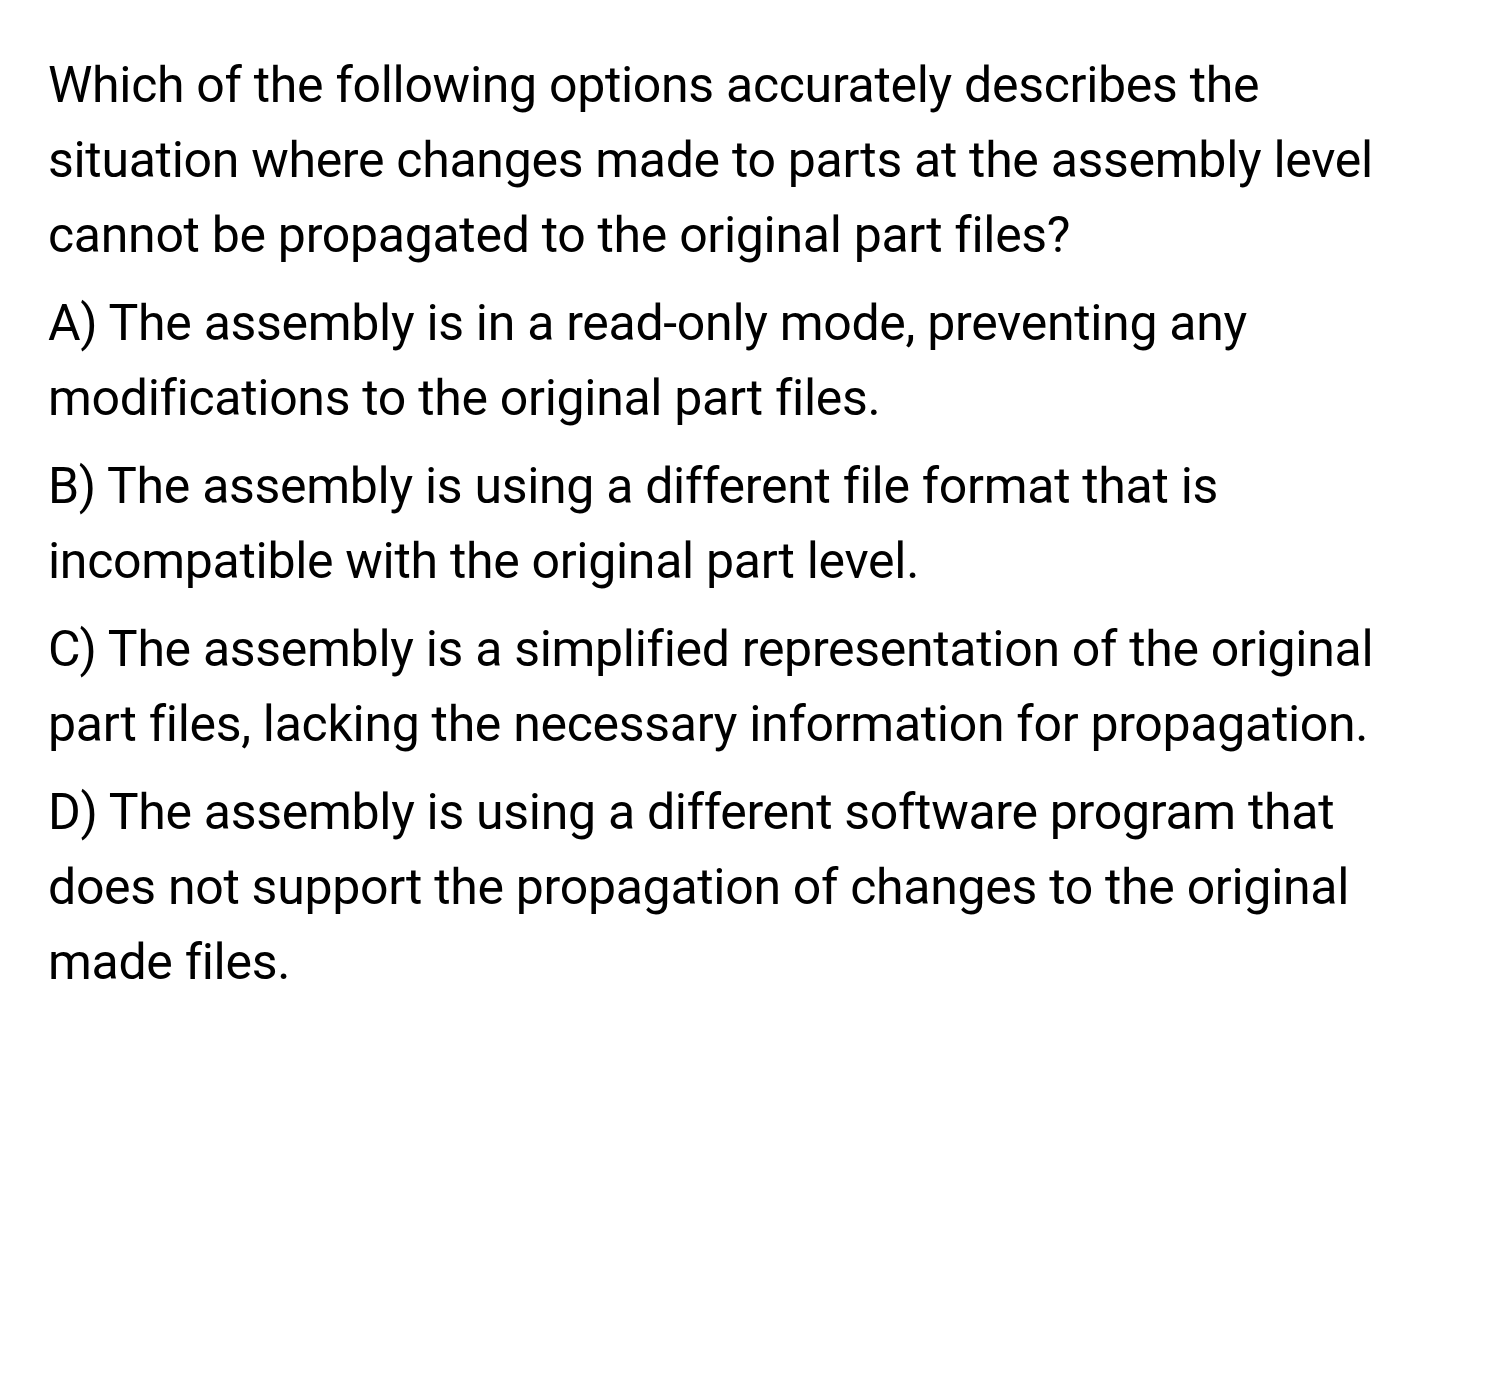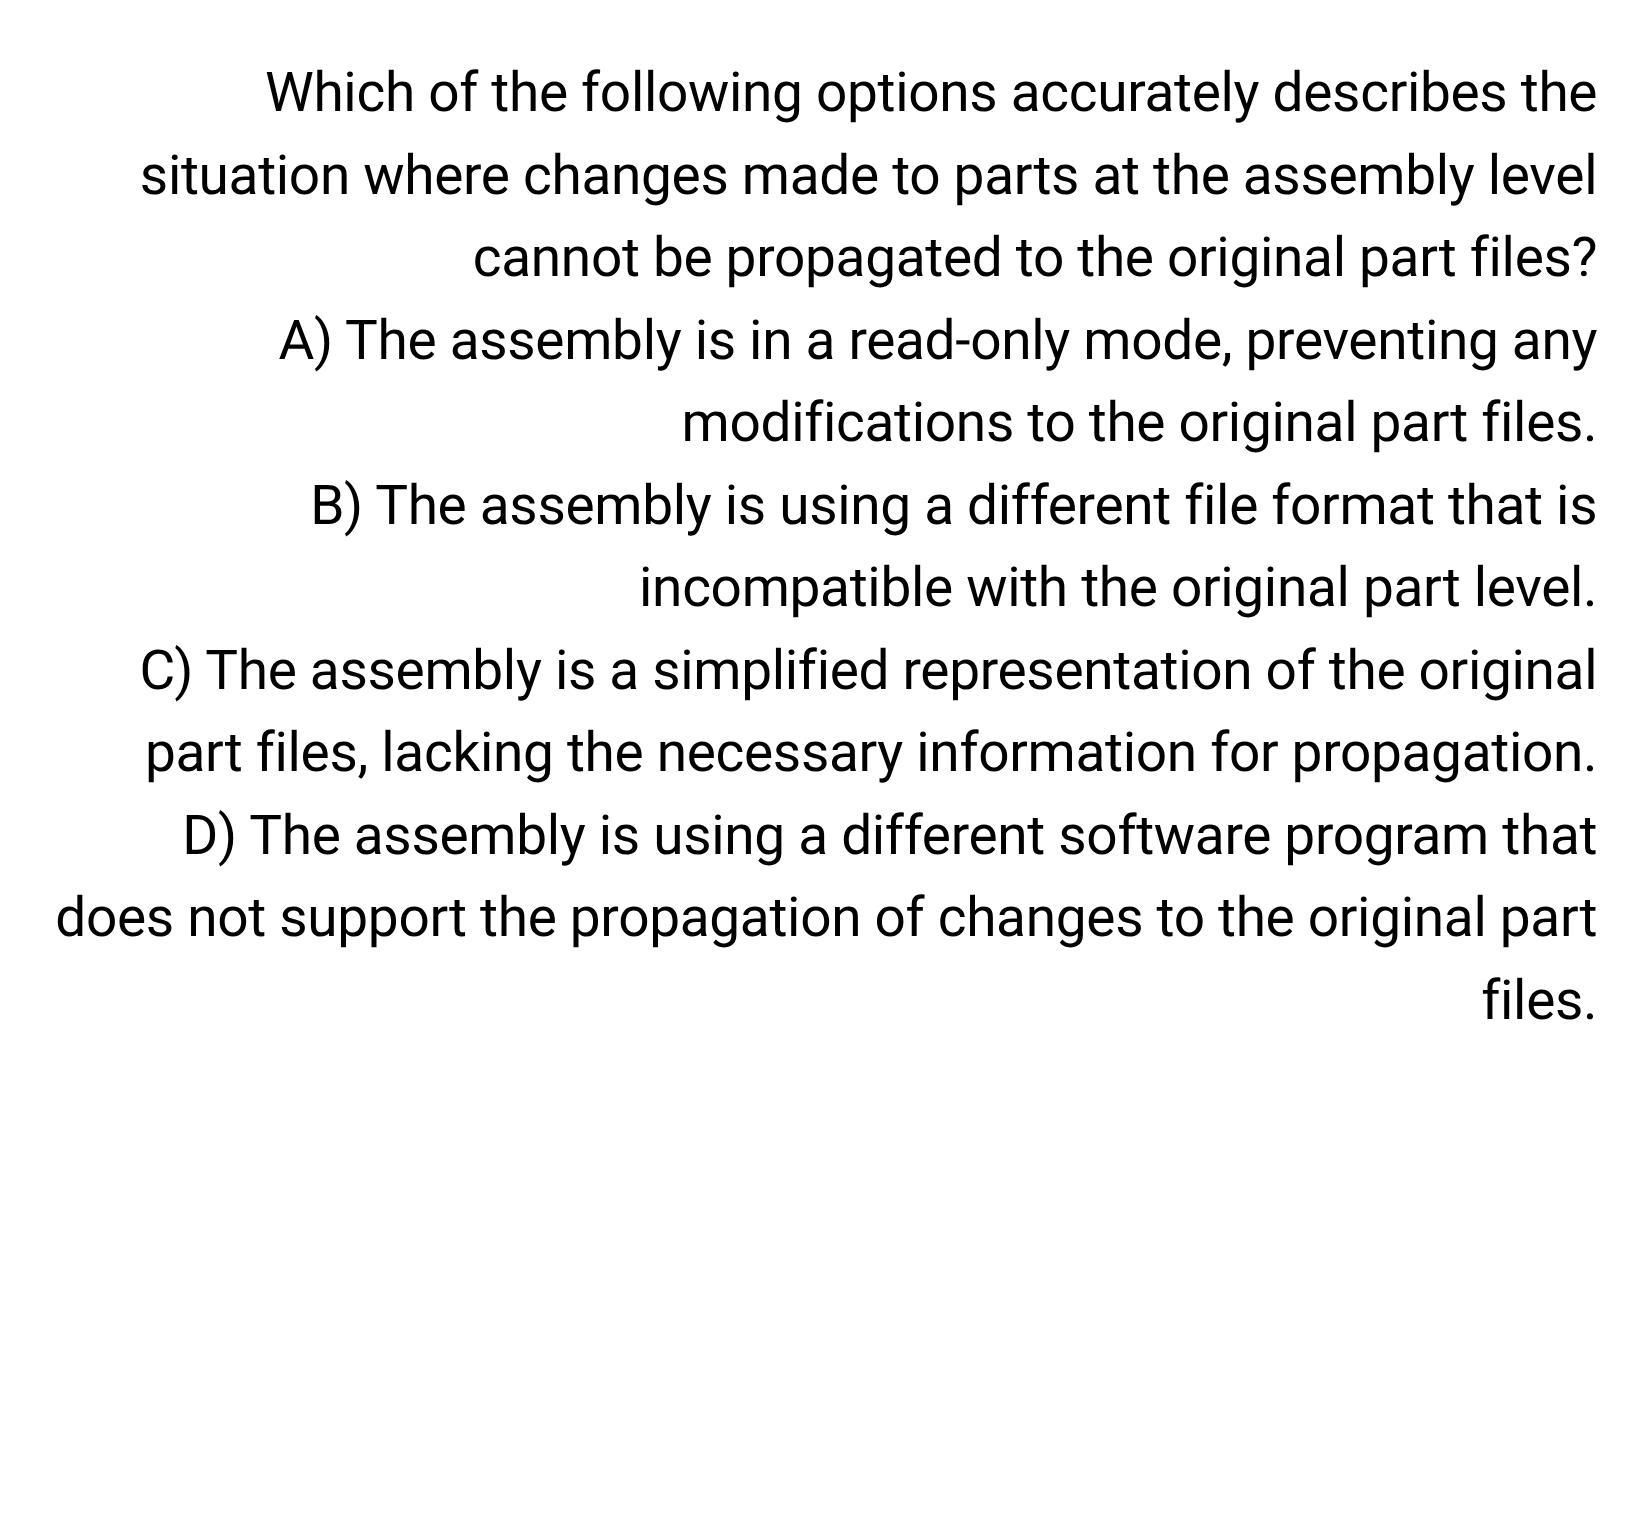--- a/index.html
+++ b/index.html
@@ -1,38 +1,38 @@
 <!DOCTYPE html>
 <html><head>
   <meta charset="utf-8">
   <style>
     * {
       margin: 0;
       padding: 0;
       box-sizing: border-box;
-      text-align: right;
     }
     body {
       font-family: -apple-system, BlinkMacSystemFont, "Segoe UI", Roboto, Helvetica, Arial, sans-serif;
       background: #ffffff;
       width: 1500px;
       height: 1392px;
       padding: 48px 48px 48px 48px;
       color: #000000;
       font-size: 50px;
       line-height: 1.5;
       letter-spacing: -0.3px;
     }
     .question-text {
       margin-bottom: 0;
     }
     .option {
       margin-bottom: 0;
+      margin-top: 13px;
     }
   </style>
 </head>
 <body>
 
 <div class="question-text">Which of the following options accurately describes the situation where changes made to parts at the assembly level cannot be propagated to the original part files?</div>
 <div class="option">A) The assembly is in a read-only mode, preventing any modifications to the original part files.</div>
 <div class="option">B) The assembly is using a different file format that is incompatible with the original part level.</div>
 <div class="option">C) The assembly is a simplified representation of the original part files, lacking the necessary information for propagation.</div>
-<div class="option">D) The assembly is using a different software program that does not support the propagation of changes to the original part files.</div>
+<div class="option">D) The assembly is using a different software program that does not support the propagation of changes to the original made files.</div>
 
 </body></html>

